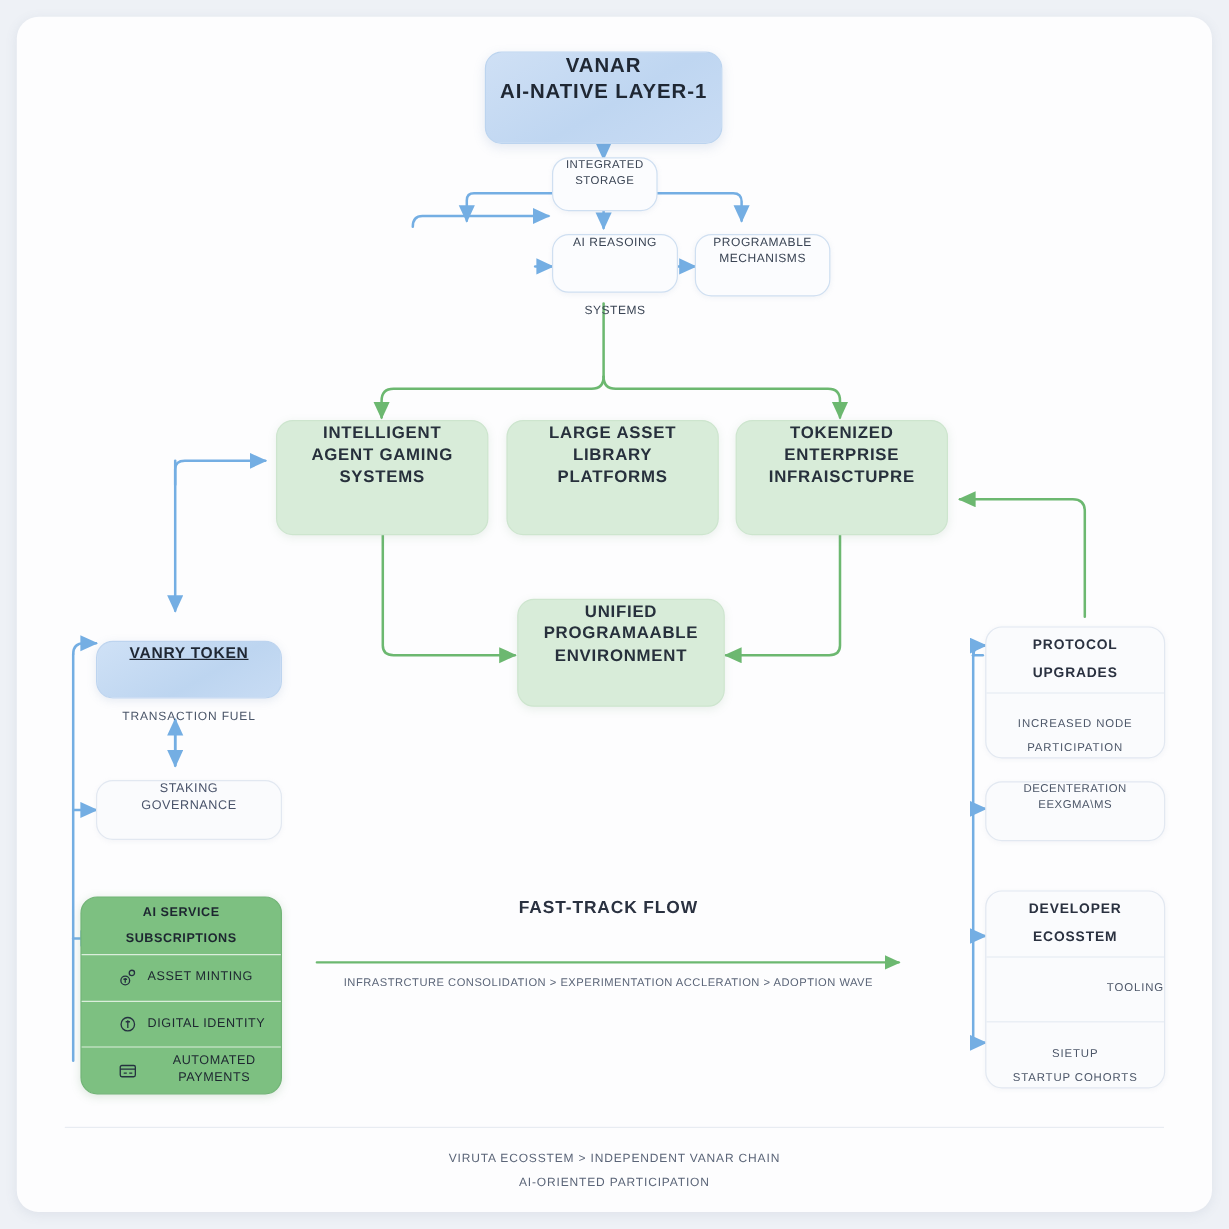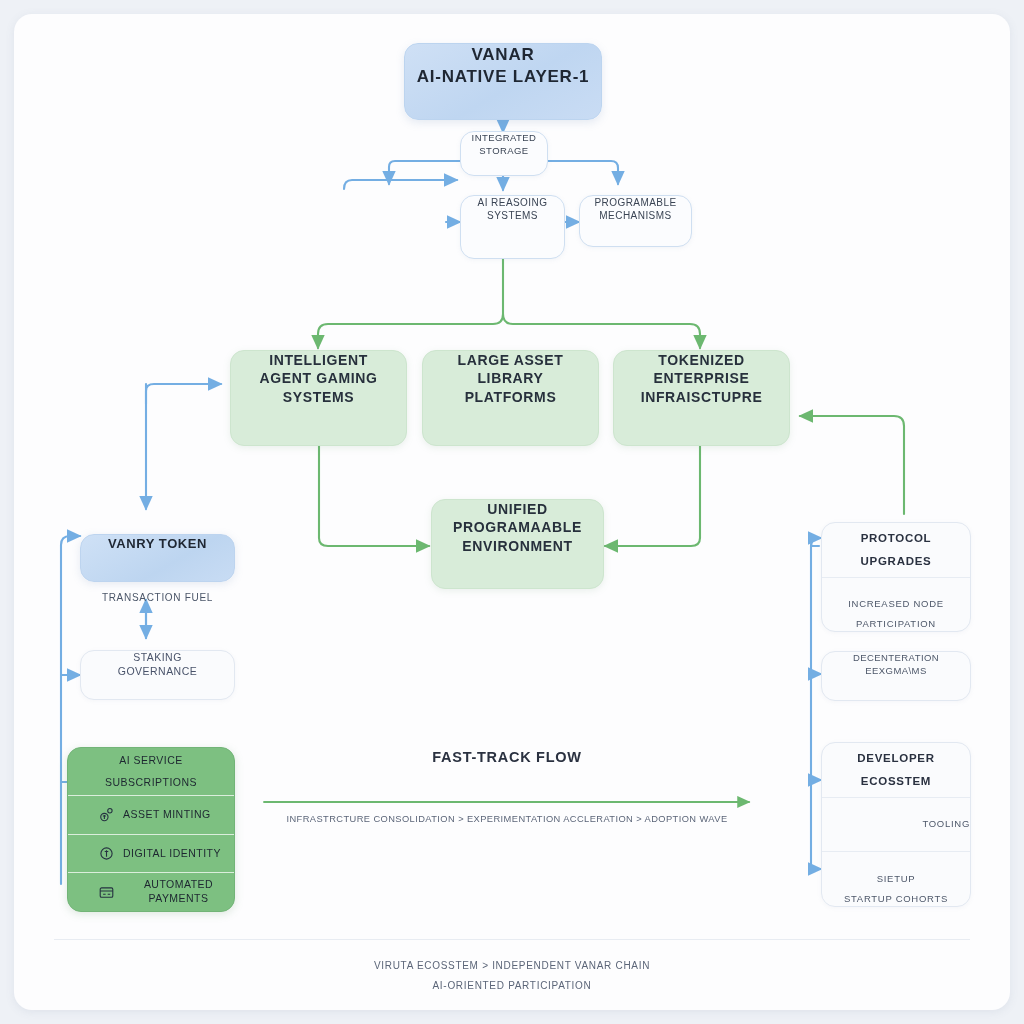--- a/index.html
+++ b/index.html
@@ -67,20 +67,21 @@
     border: 1px solid #72b477;
     color: #1d2630;
     box-shadow: 0 2px 8px rgba(110,160,115,.22);
   }
   .v-token {
     background: linear-gradient(150deg,#cfe1f6 0%,#bdd5f0 60%,#c8dcf4 100%);
     border: 1px solid #bdd4ef;
     color: #1f2733;
     font-weight: 700;
     box-shadow: 0 2px 8px rgba(120,150,190,.18);
+    text-decoration: underline;
   }
 
   .stack { justify-content: flex-start; padding-top: 0; }
   .cell {
     width: 100%;
     display: flex; align-items: center; justify-content: center;
     gap: 8px;
     flex: 1;
   }
   .cell + .cell { border-top: 1px solid rgba(255,255,255,.72); justify-content: flex-end; }
@@ -170,21 +171,21 @@
     <span>VANAR</span>
     <span>AI-NATIVE LAYER-1</span>
   </div>
 
   <div class="node v-white" style="left:446px;top:117px;width:88px;height:45px;font-size:9.5px;">
     <span>INTEGRATED</span>
     <span>STORAGE</span>
   </div>
 
 
-  <div class="node v-white" style="left:446px;top:181px;width:105px;height:64px;font-size:10px;">
+  <div class="node v-white" style="left:446px;top:181px;width:105px;height:49px;font-size:10px;gap:44px;">
     <span>AI REASOING</span>
     <span>SYSTEMS</span>
   </div>
 
   <div class="node v-white" style="left:565px;top:181px;width:113px;height:52px;font-size:10px;">
     <span>PROGRAMABLE</span>
     <span>MECHANISMS</span>
   </div>
 
   <div class="node v-green" style="left:216px;top:336px;width:177px;height:96px;font-size:14px;">
@@ -216,21 +217,21 @@
   </div>
 
   <div class="freetext" style="left:56px;top:578px;width:175px;font-size:10px;">TRANSACTION FUEL</div>
 
   <div class="node v-ghost" style="left:66px;top:636px;width:155px;height:50px;font-size:10.5px;">
     <span>STAKING</span>
     <span>GOVERNANCE</span>
   </div>
 
   <div class="node v-greenfill stack" style="left:53px;top:733px;width:168px;height:165px;font-size:10.5px;">
-    <div class="cell" style="flex:1.25;flex-direction:column;font-weight:400;">
+    <div class="cell" style="flex:1.25;flex-direction:column;font-weight:700;">
       <span>AI SERVICE</span>
       <span>SUBSCRIPTIONS</span>
     </div>
     <div class="cell lead">
       <svg class="ico" viewBox="0 0 20 20" fill="none" stroke="#253140" stroke-width="1.3">
         <circle cx="7.5" cy="13" r="4.3"></circle>
           <path d="M7.5 10.7v4.6M5.7 11.8h3.6"></path>
           <circle cx="14" cy="5.6" r="2.6"></circle>
       </svg>
       <span>ASSET MINTING</span>

